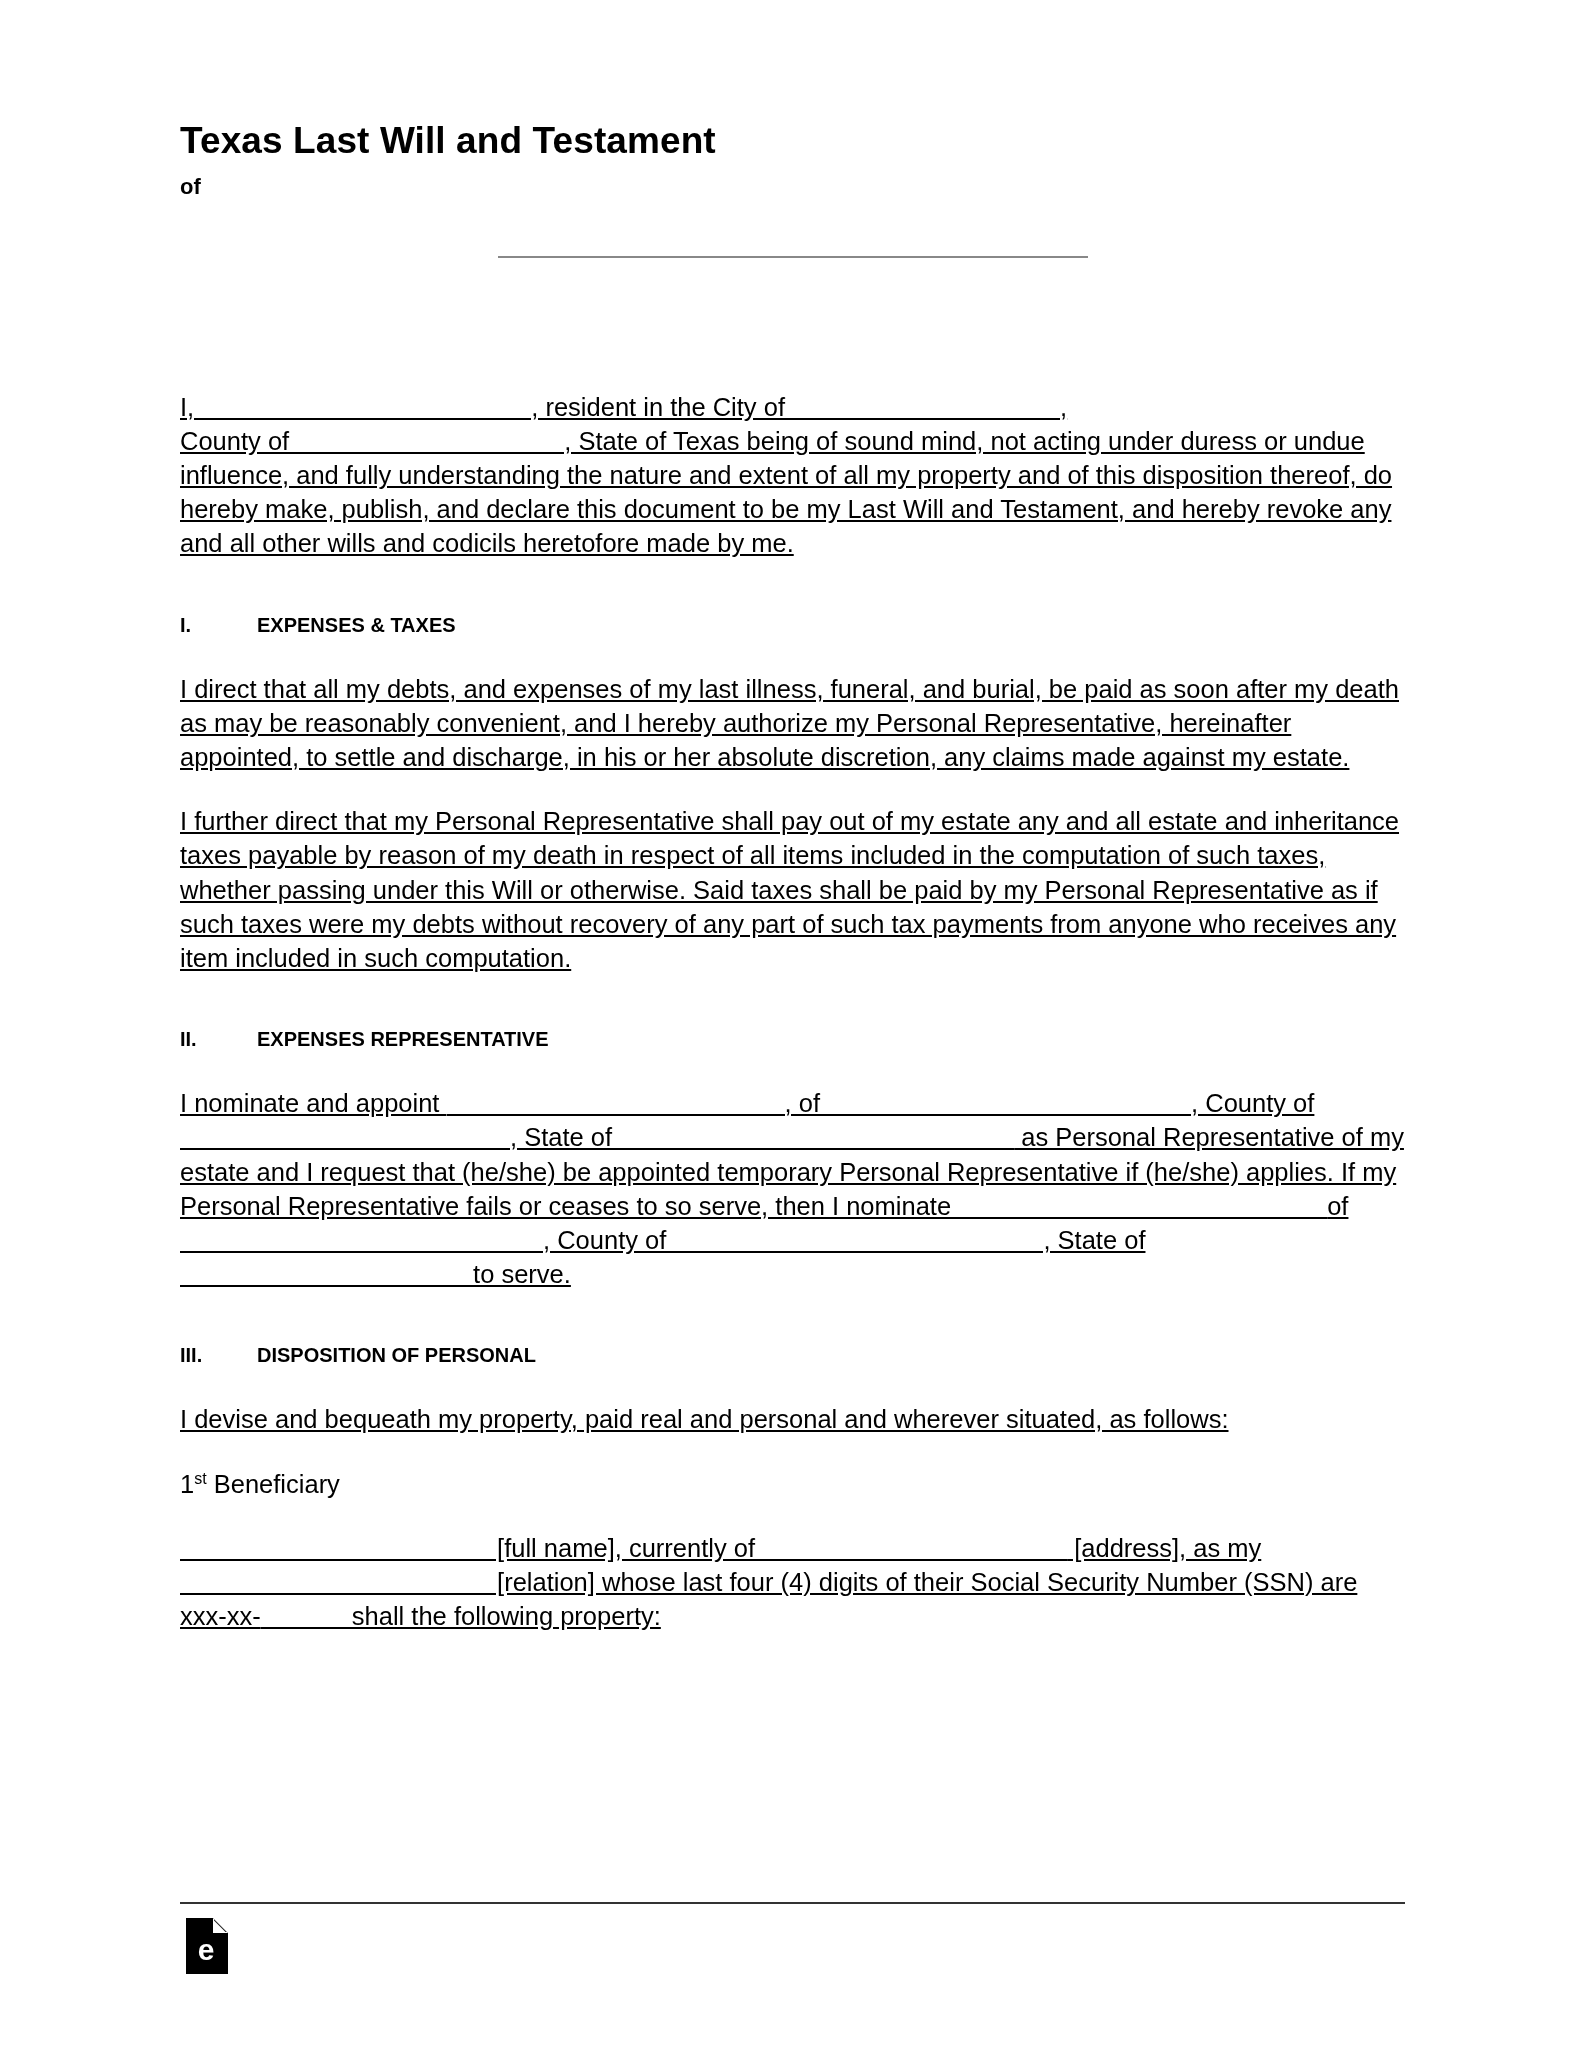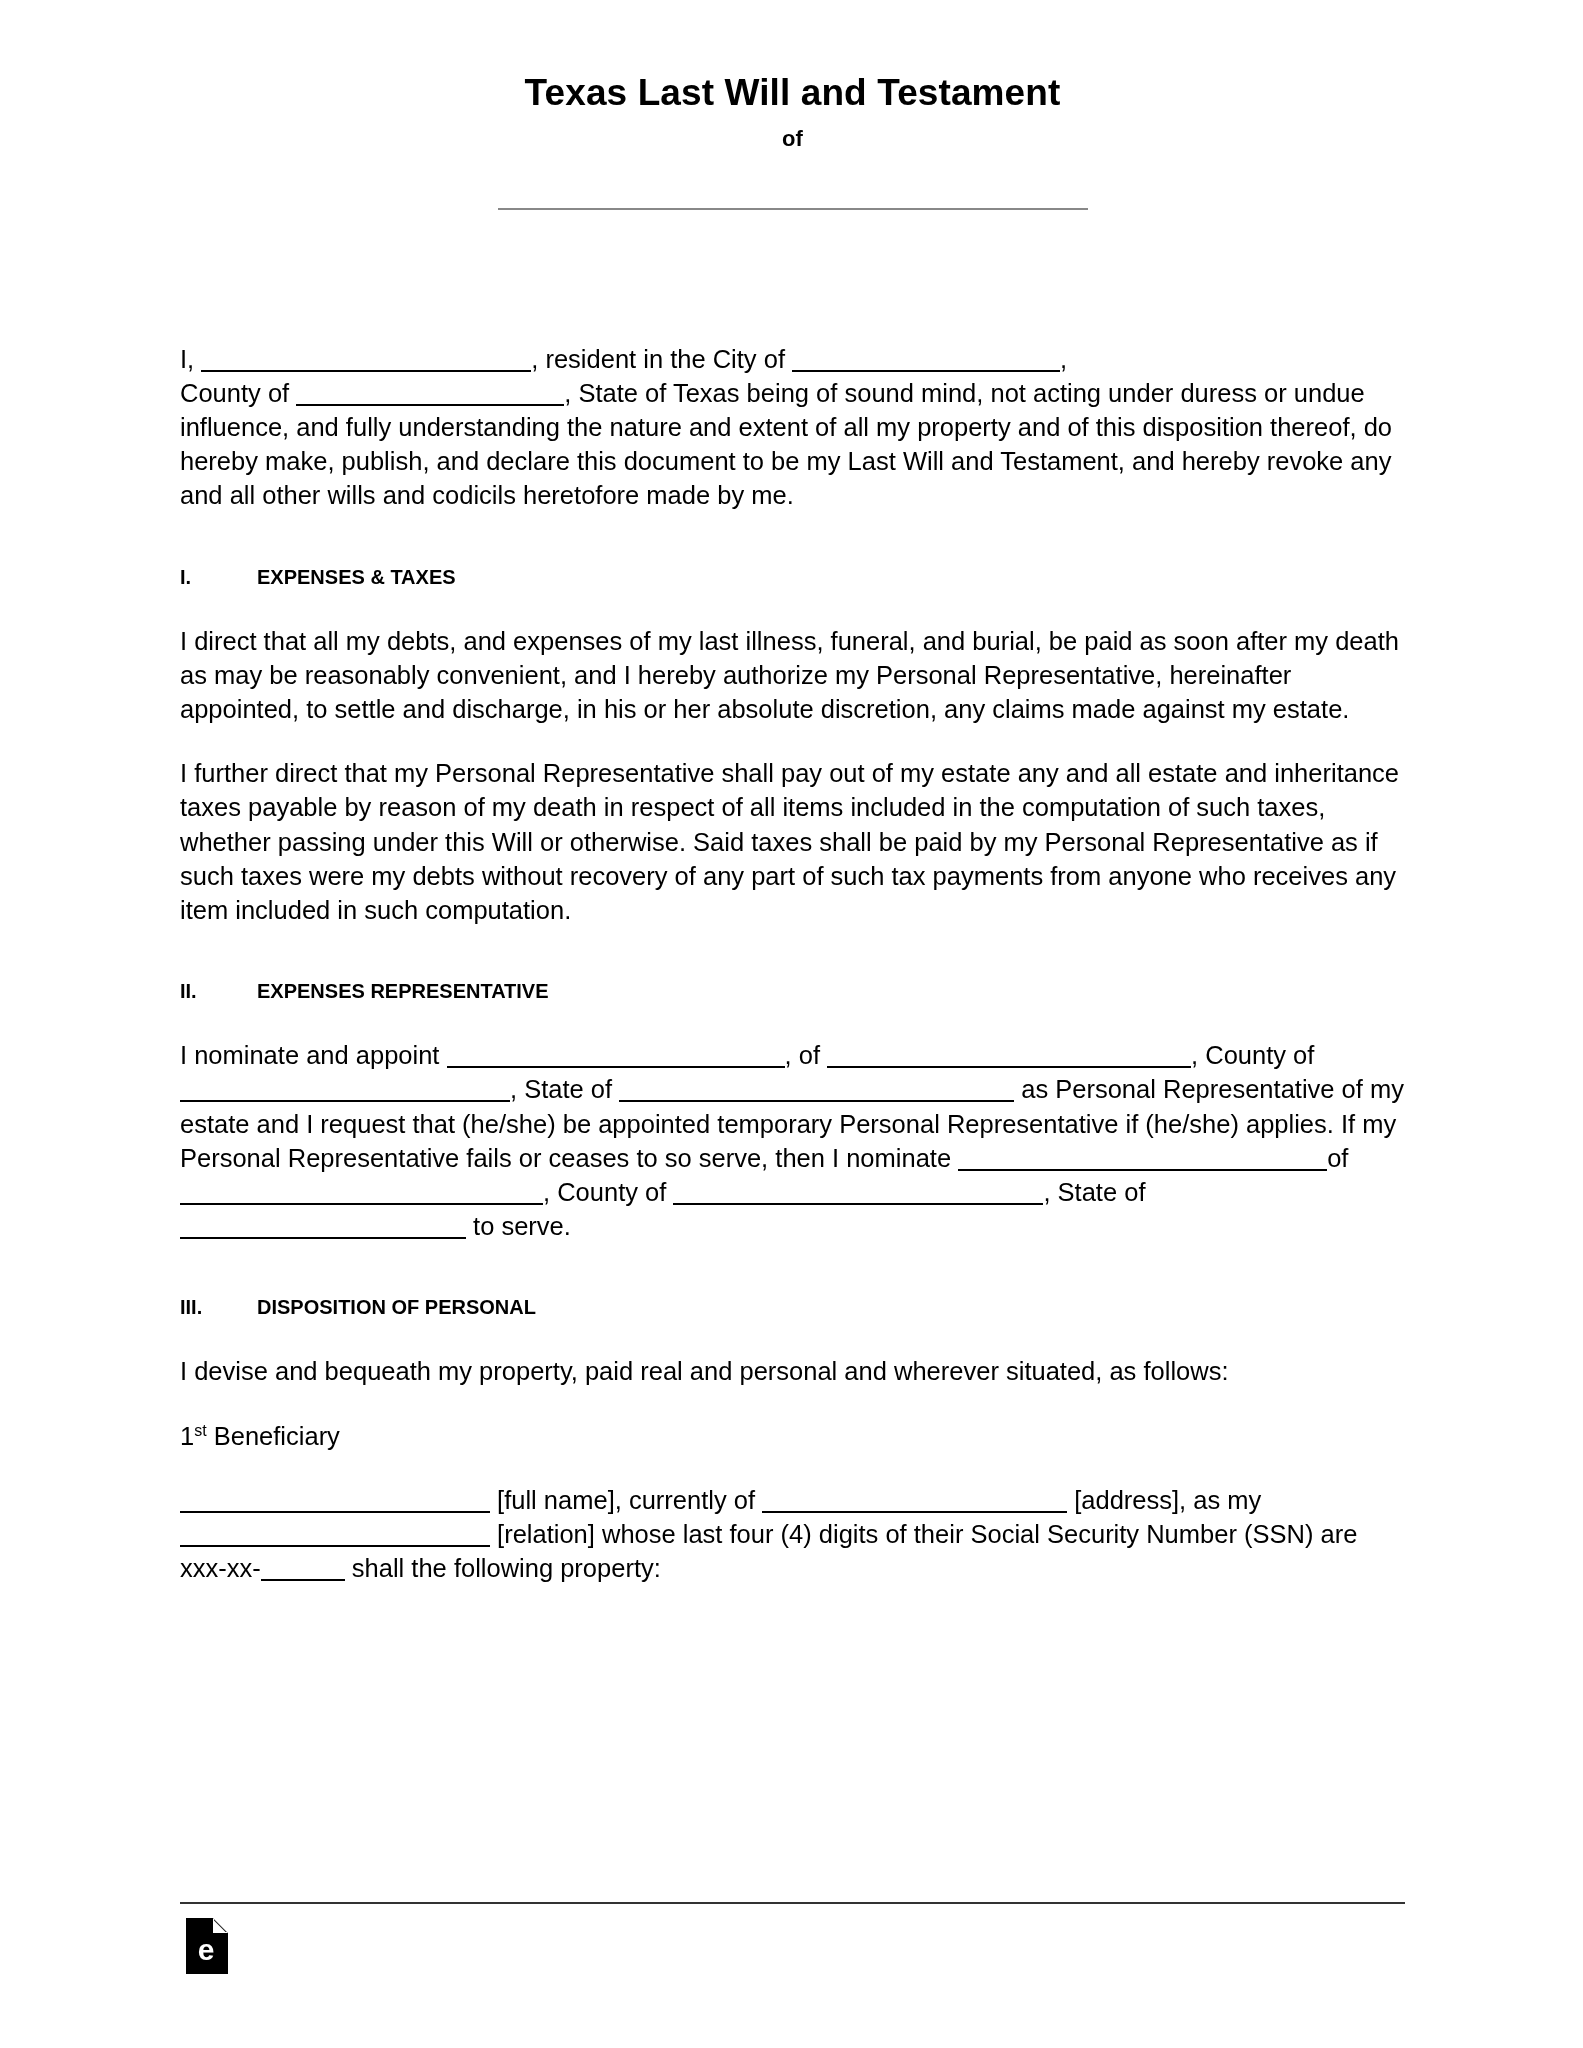--- a/index.html
+++ b/index.html
@@ -22,22 +22,21 @@
   }
   .content {
     position: absolute;
     left: 180px;
     top: 0;
     width: 1225px;
   }
 
   
   .title-block {
-    text-align: center;
-    padding-top: 72px;
+    padding-top: 120px;
   }
   .doc-title {
     font-size: 37px;
     font-weight: bold;
     letter-spacing: 0.1px;
     line-height: 1.12;
     margin: 0;
   }
   .doc-of {
     font-size: 22px;
@@ -59,20 +58,21 @@
 
   
   .body-text {
     font-size: 25.5px;
     line-height: 34.2px;
     text-align: left;
     margin: 0;
   }
   .para {
     margin: 0 0 30px 0;
+    text-decoration: underline;
   }
   .first-para {
     margin-top: 124px;
   }
   .blank {
     display: inline-block;
     border-bottom: 2px solid #000000;
     height: 24px;
     vertical-align: -4px;
   }

